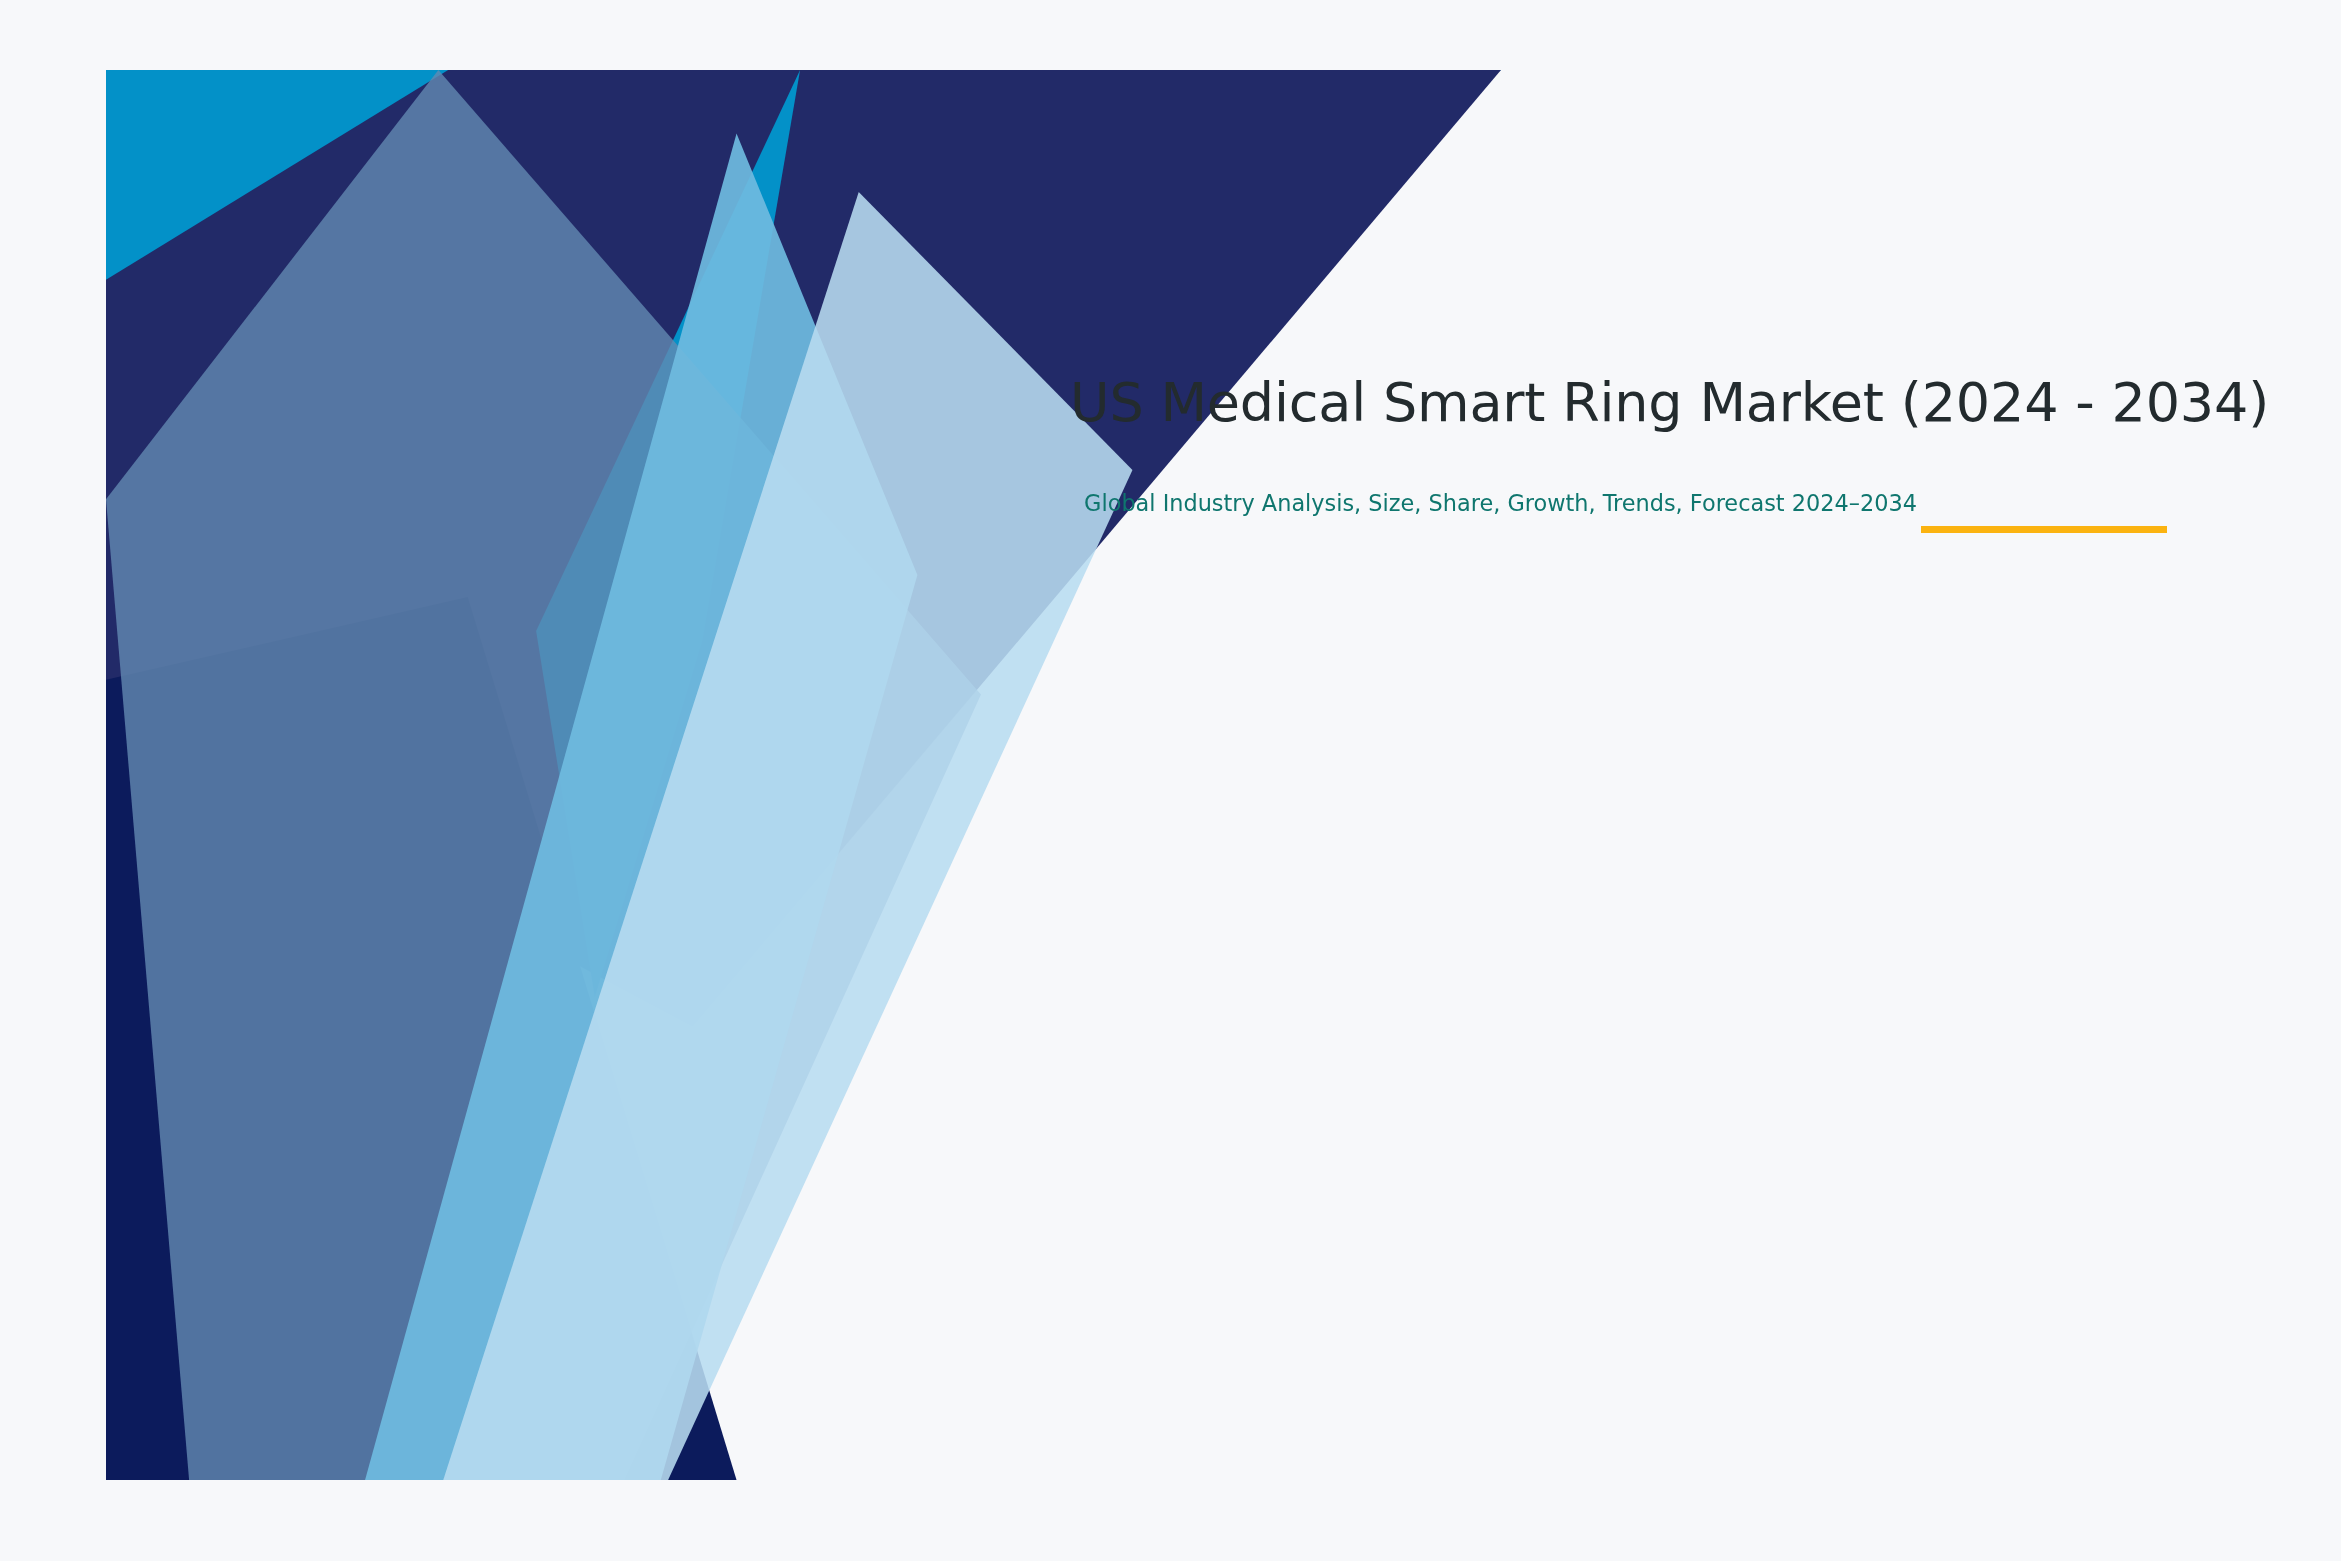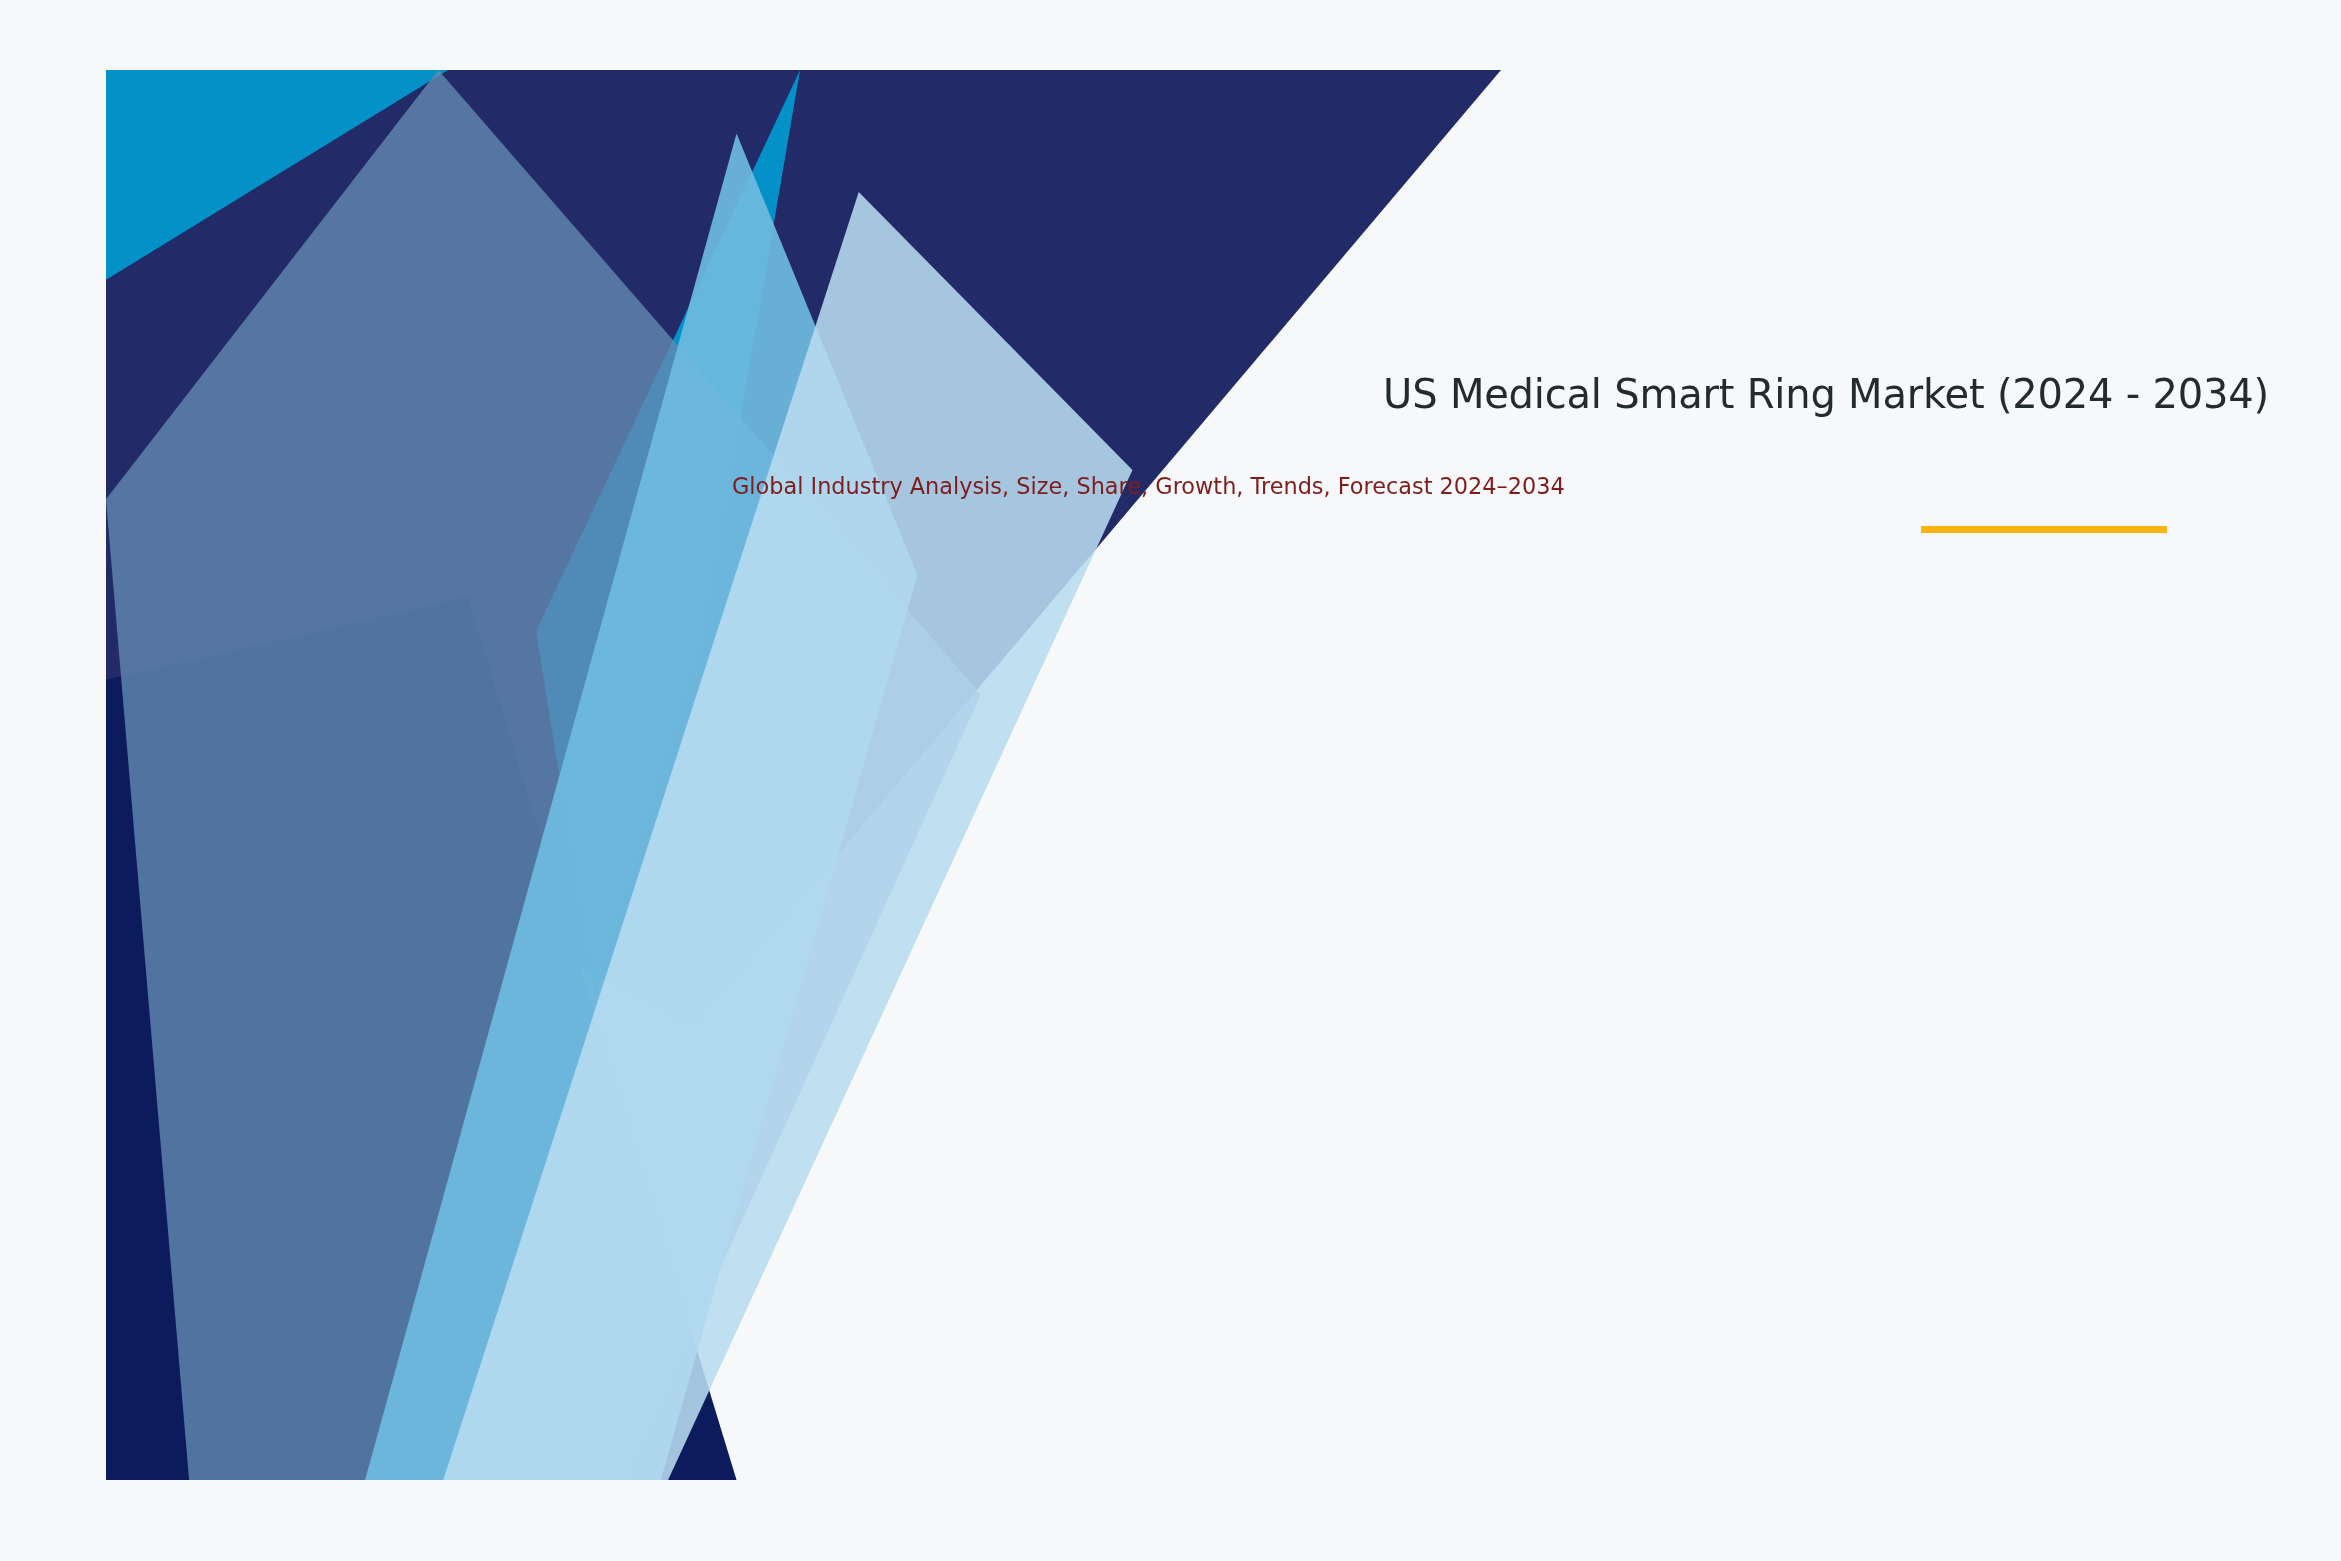--- a/index.html
+++ b/index.html
@@ -49,21 +49,21 @@
 
   #title-wrap {
     position: relative;
     display: block;
   }
 
   #cover-title {
     position: relative;
     margin: 0;
     font-family: "DejaVu Sans", sans-serif;
-    font-size: 40px;
+    font-size: 54px;
     font-weight: 400;
     line-height: 1.18;
     letter-spacing: -0.2px;
     color: #232b2e;
     text-align: right;
     z-index: 2;
   }
 
   #title-underline {
     position: absolute;
@@ -75,22 +75,22 @@
     z-index: 1;
   }
 
   #cover-subtitle {
     margin: 0;
     padding-top: 53px;
     font-family: "DejaVu Sans", sans-serif;
     font-size: 22.4px;
     font-weight: 400;
     line-height: 1.42;
-    color: #7f1d1d;
-    text-align: left;
+    color: #0f766e;
+    text-align: center;
     max-width: 1537px;
   }
 </style>
 </head>
 <body>
 
 <div id="cover">
 
   <div id="artwork">
     <svg viewBox="0 0 2854 2890" preserveAspectRatio="none">

